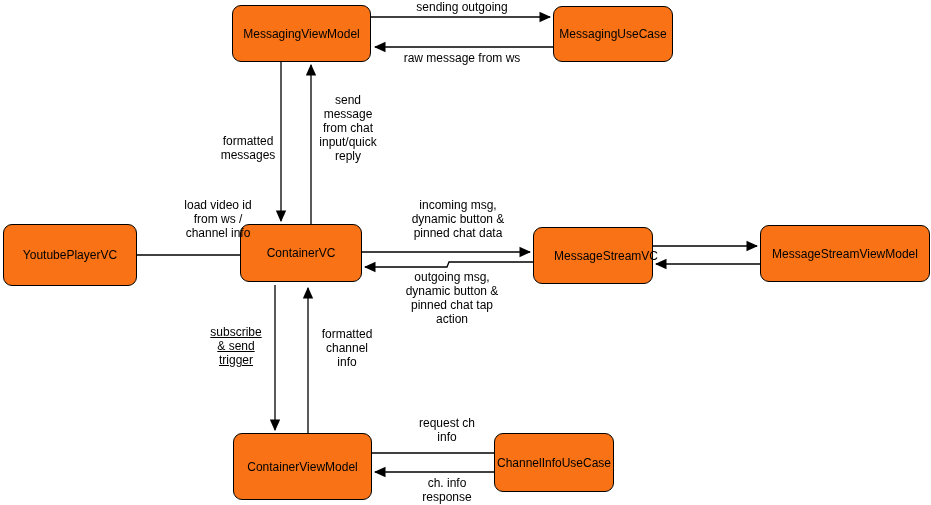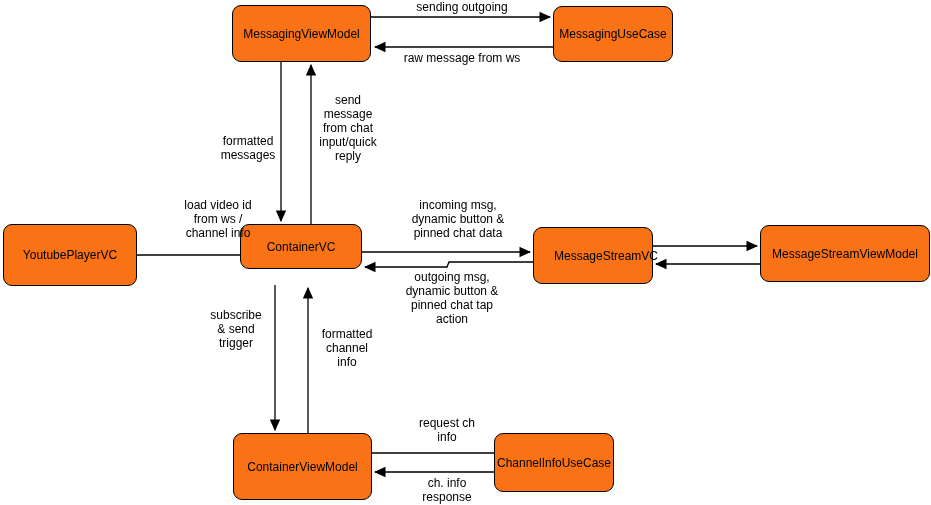--- a/index.html
+++ b/index.html
@@ -74,21 +74,21 @@
       <line x1="522" y1="472" x2="375" y2="472" marker-end="url(#arrow)"></line>
     </g>
   </svg>
 
   <div class="node" style="left:232px; top:5px; width:139px; height:57px;">MessagingViewModel</div>
 
   <div class="node" style="left:553px; top:6px; width:120px; height:56px;">MessagingUseCase</div>
 
   <div class="node" style="left:3px; top:224px; width:134px; height:62px;">YoutubePlayerVC</div>
 
-  <div class="node" style="left:240px; top:224px; width:122px; height:45px;">ContainerVC</div>
+  <div class="node" style="left:240px; top:224px; width:122px; height:58px;">ContainerVC</div>
 
   <div class="node" style="left:533px; top:227px; width:120px; height:57px;padding-left:28px;">MessageStreamVC</div>
 
   <div class="node" style="left:760px; top:225px; width:170px; height:57px;">MessageStreamViewModel</div>
 
   <div class="node" style="left:233px; top:433px; width:139px; height:67px;">ContainerViewModel</div>
 
   <div class="node" style="left:494px; top:433px; width:120px; height:59px;">ChannelInfoUseCase</div>
 
   <div class="edge-label" style="left:402px; top:0px; width:120px;">sending outgoing</div>
@@ -112,21 +112,21 @@
 dynamic button &amp;
 pinned chat data</div>
 
   <div class="edge-label" style="left:392px; top:270px; width:120px;">outgoing msg,
 dynamic button &amp;
 pinned chat tap
 action</div>
 
 
 
-  <div class="edge-label" style="left:196px; top:308px; width:80px;">subscribe
+  <div class="edge-label" style="left:196px; top:325px; width:80px;text-decoration:underline;">subscribe
 &amp; send
 trigger</div>
 
   <div class="edge-label" style="left:307px; top:327px; width:80px;">formatted
 channel
 info</div>
 
   <div class="edge-label" style="left:397px; top:416px; width:100px;">request ch
 info</div>
 

